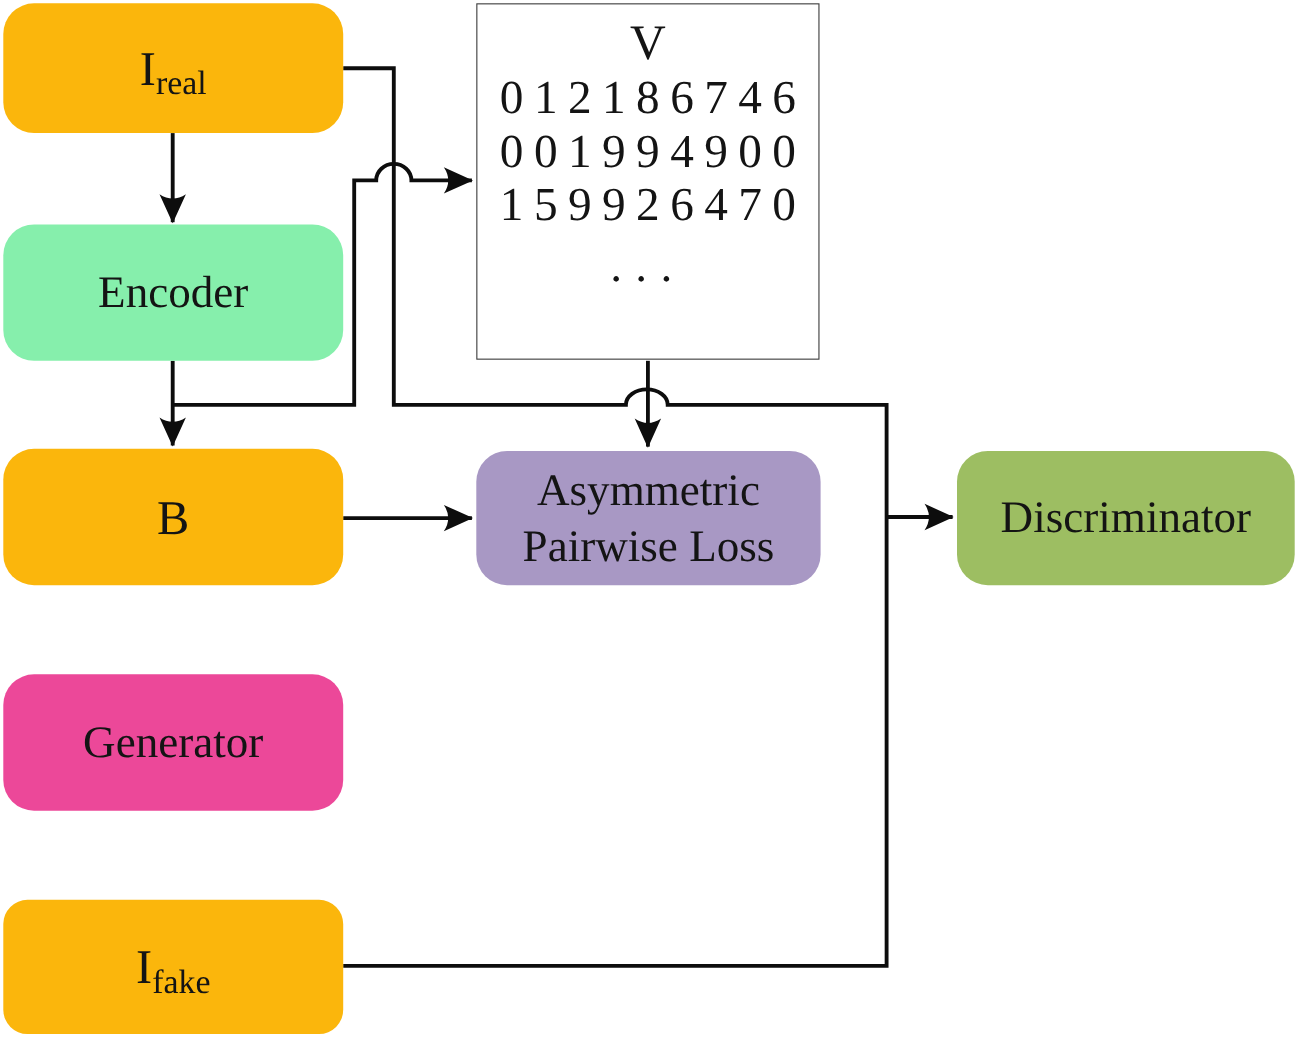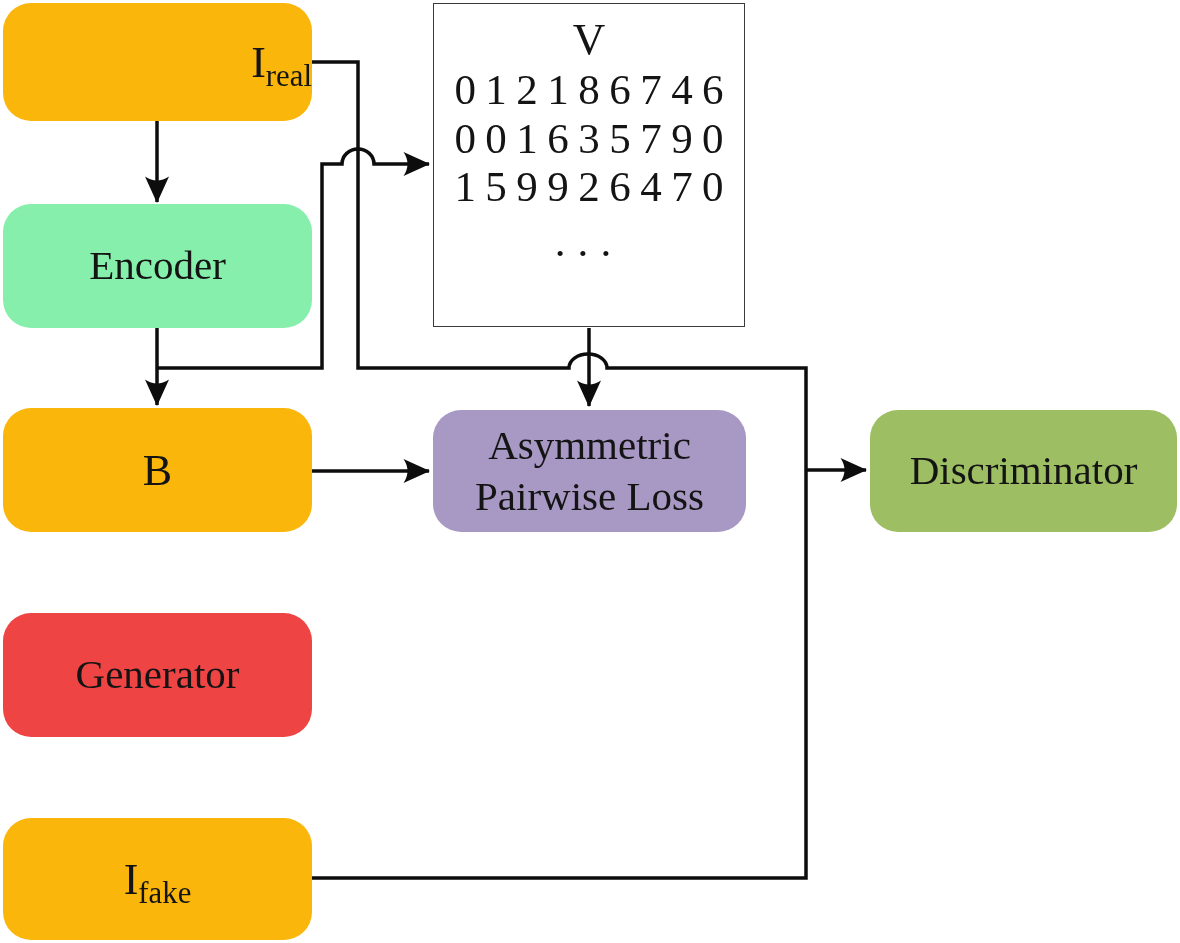--- a/index.html
+++ b/index.html
@@ -49,25 +49,25 @@
     white-space: nowrap;
   }
   .lbl sub {
     font-size: 0.7em;
     line-height: 0;
     vertical-align: -0.28em;
   }
   .lbl-big { font-size: 44px; }
 
   
-  #box-ireal     { left: 3px;   top: 3px;   width: 309px; height: 118px; justify-content: flex-end; }
+  #box-ireal     { left: 3px;   top: 3px;   width: 309px; height: 118px; }
   #box-encoder   { left: 3px;   top: 204px; width: 309px; height: 124px; }
   #box-b         { left: 3px;   top: 408px; width: 309px; height: 124px; }
   #box-generator { left: 3px;   top: 613px; width: 309px; height: 124px; }
-  #box-ifake     { left: 3px;   top: 818px; width: 309px; height: 122px; }
+  #box-ifake     { left: 3px;   top: 818px; width: 309px; height: 122px; border-radius: 22px; }
 
   
   #box-v {
     left: 433px; top: 3px; width: 312px; height: 324px;
     border: 1.5px solid var(--v_border, #3a3a3a);
     background: #ffffff;
     flex-direction: column;
     justify-content: flex-start;
     padding-top: 8px;
   }
@@ -117,32 +117,32 @@
   </div>
 
   <div class="box rounded" id="box-encoder" style="background: #86efac;">
     <span class="lbl">Encoder</span>
   </div>
 
   <div class="box rounded" id="box-b" style="background: rgb(251, 182, 12);">
     <span class="lbl lbl-big">B</span>
   </div>
 
-  <div class="box rounded" id="box-generator" style="background: #ef4444;">
+  <div class="box rounded" id="box-generator" style="background: #ec4899;">
     <span class="lbl">Generator</span>
   </div>
 
   <div class="box rounded" id="box-ifake" style="background: rgb(251, 182, 12);">
     <span class="lbl lbl-big"><span>I</span><sub>fake</sub></span>
   </div>
 
   <div class="box" id="box-v">
     <div class="v-title">V</div>
     <div class="v-row">012186746</div>
-    <div class="v-row">001635790</div>
+    <div class="v-row">001994900</div>
     <div class="v-row">159926470</div>
     <div class="v-more">...</div>
   </div>
 
   <div class="box rounded" id="box-loss" style="background: rgb(168, 152, 196);">
     <span class="lbl"><span>Asymmetric</span><br><span>Pairwise Loss</span></span>
   </div>
 
   <div class="box rounded" id="box-disc" style="background: rgb(157, 190, 98);">
     <span class="lbl">Discriminator</span>

